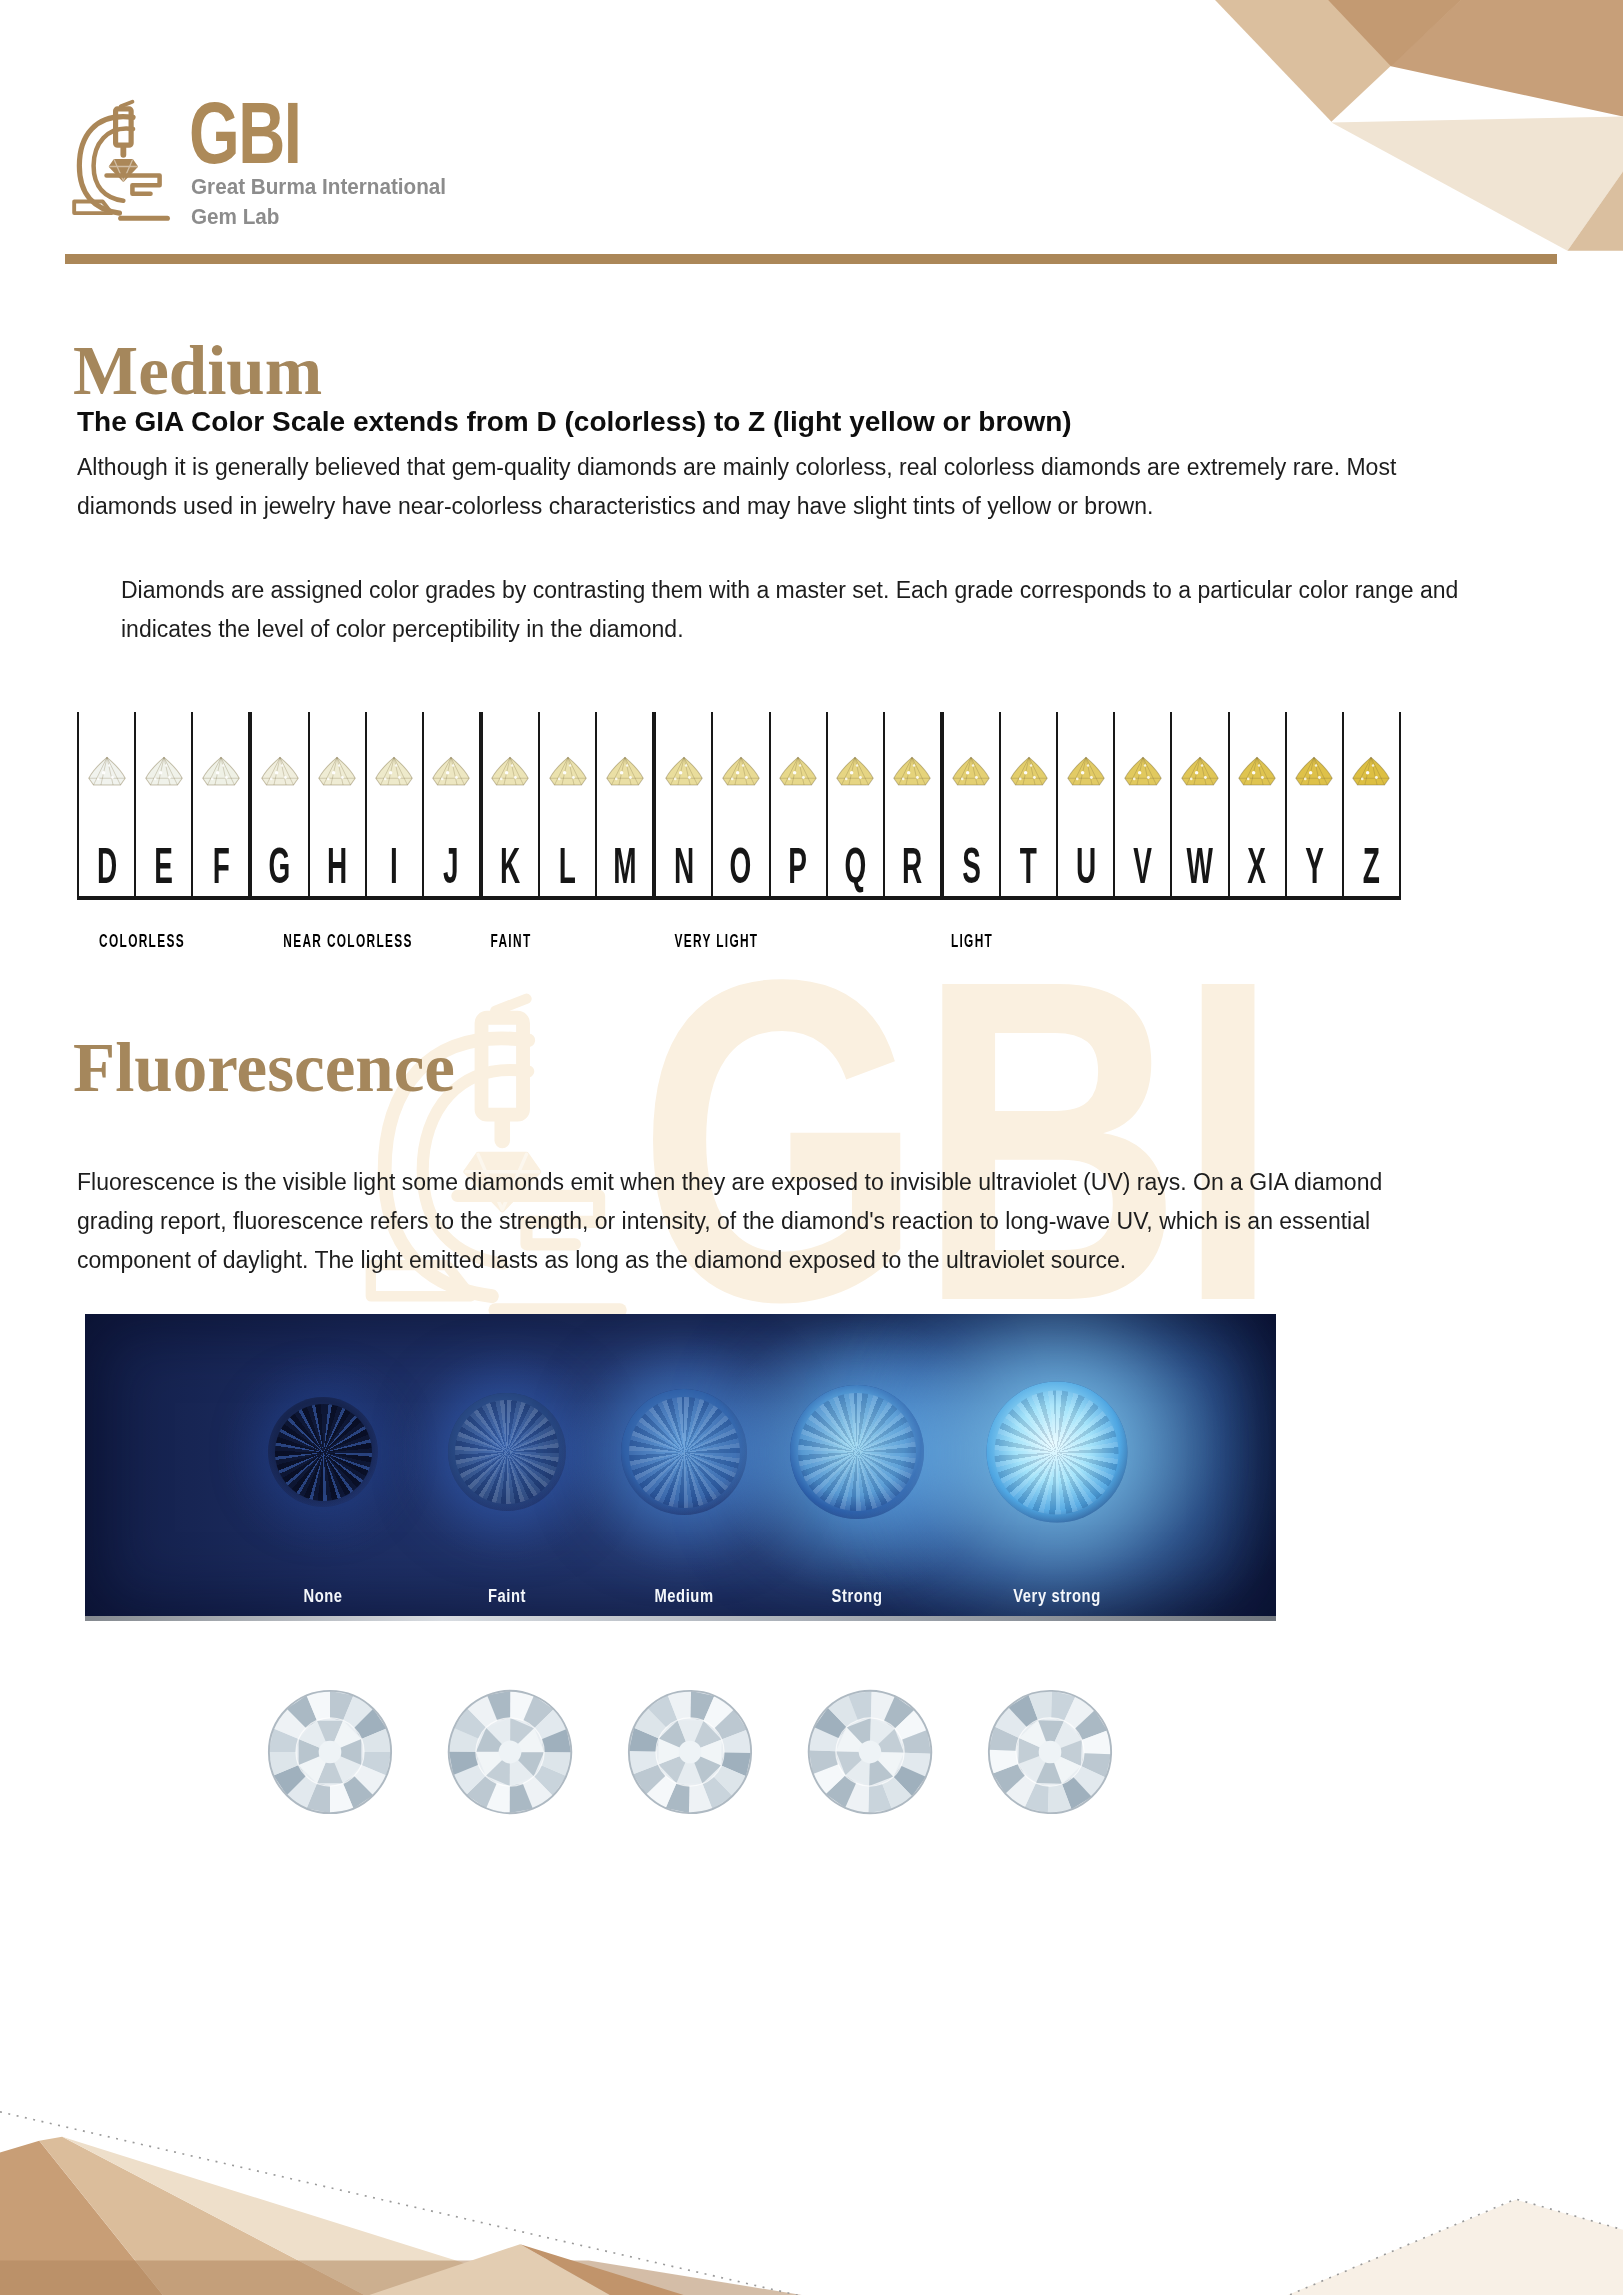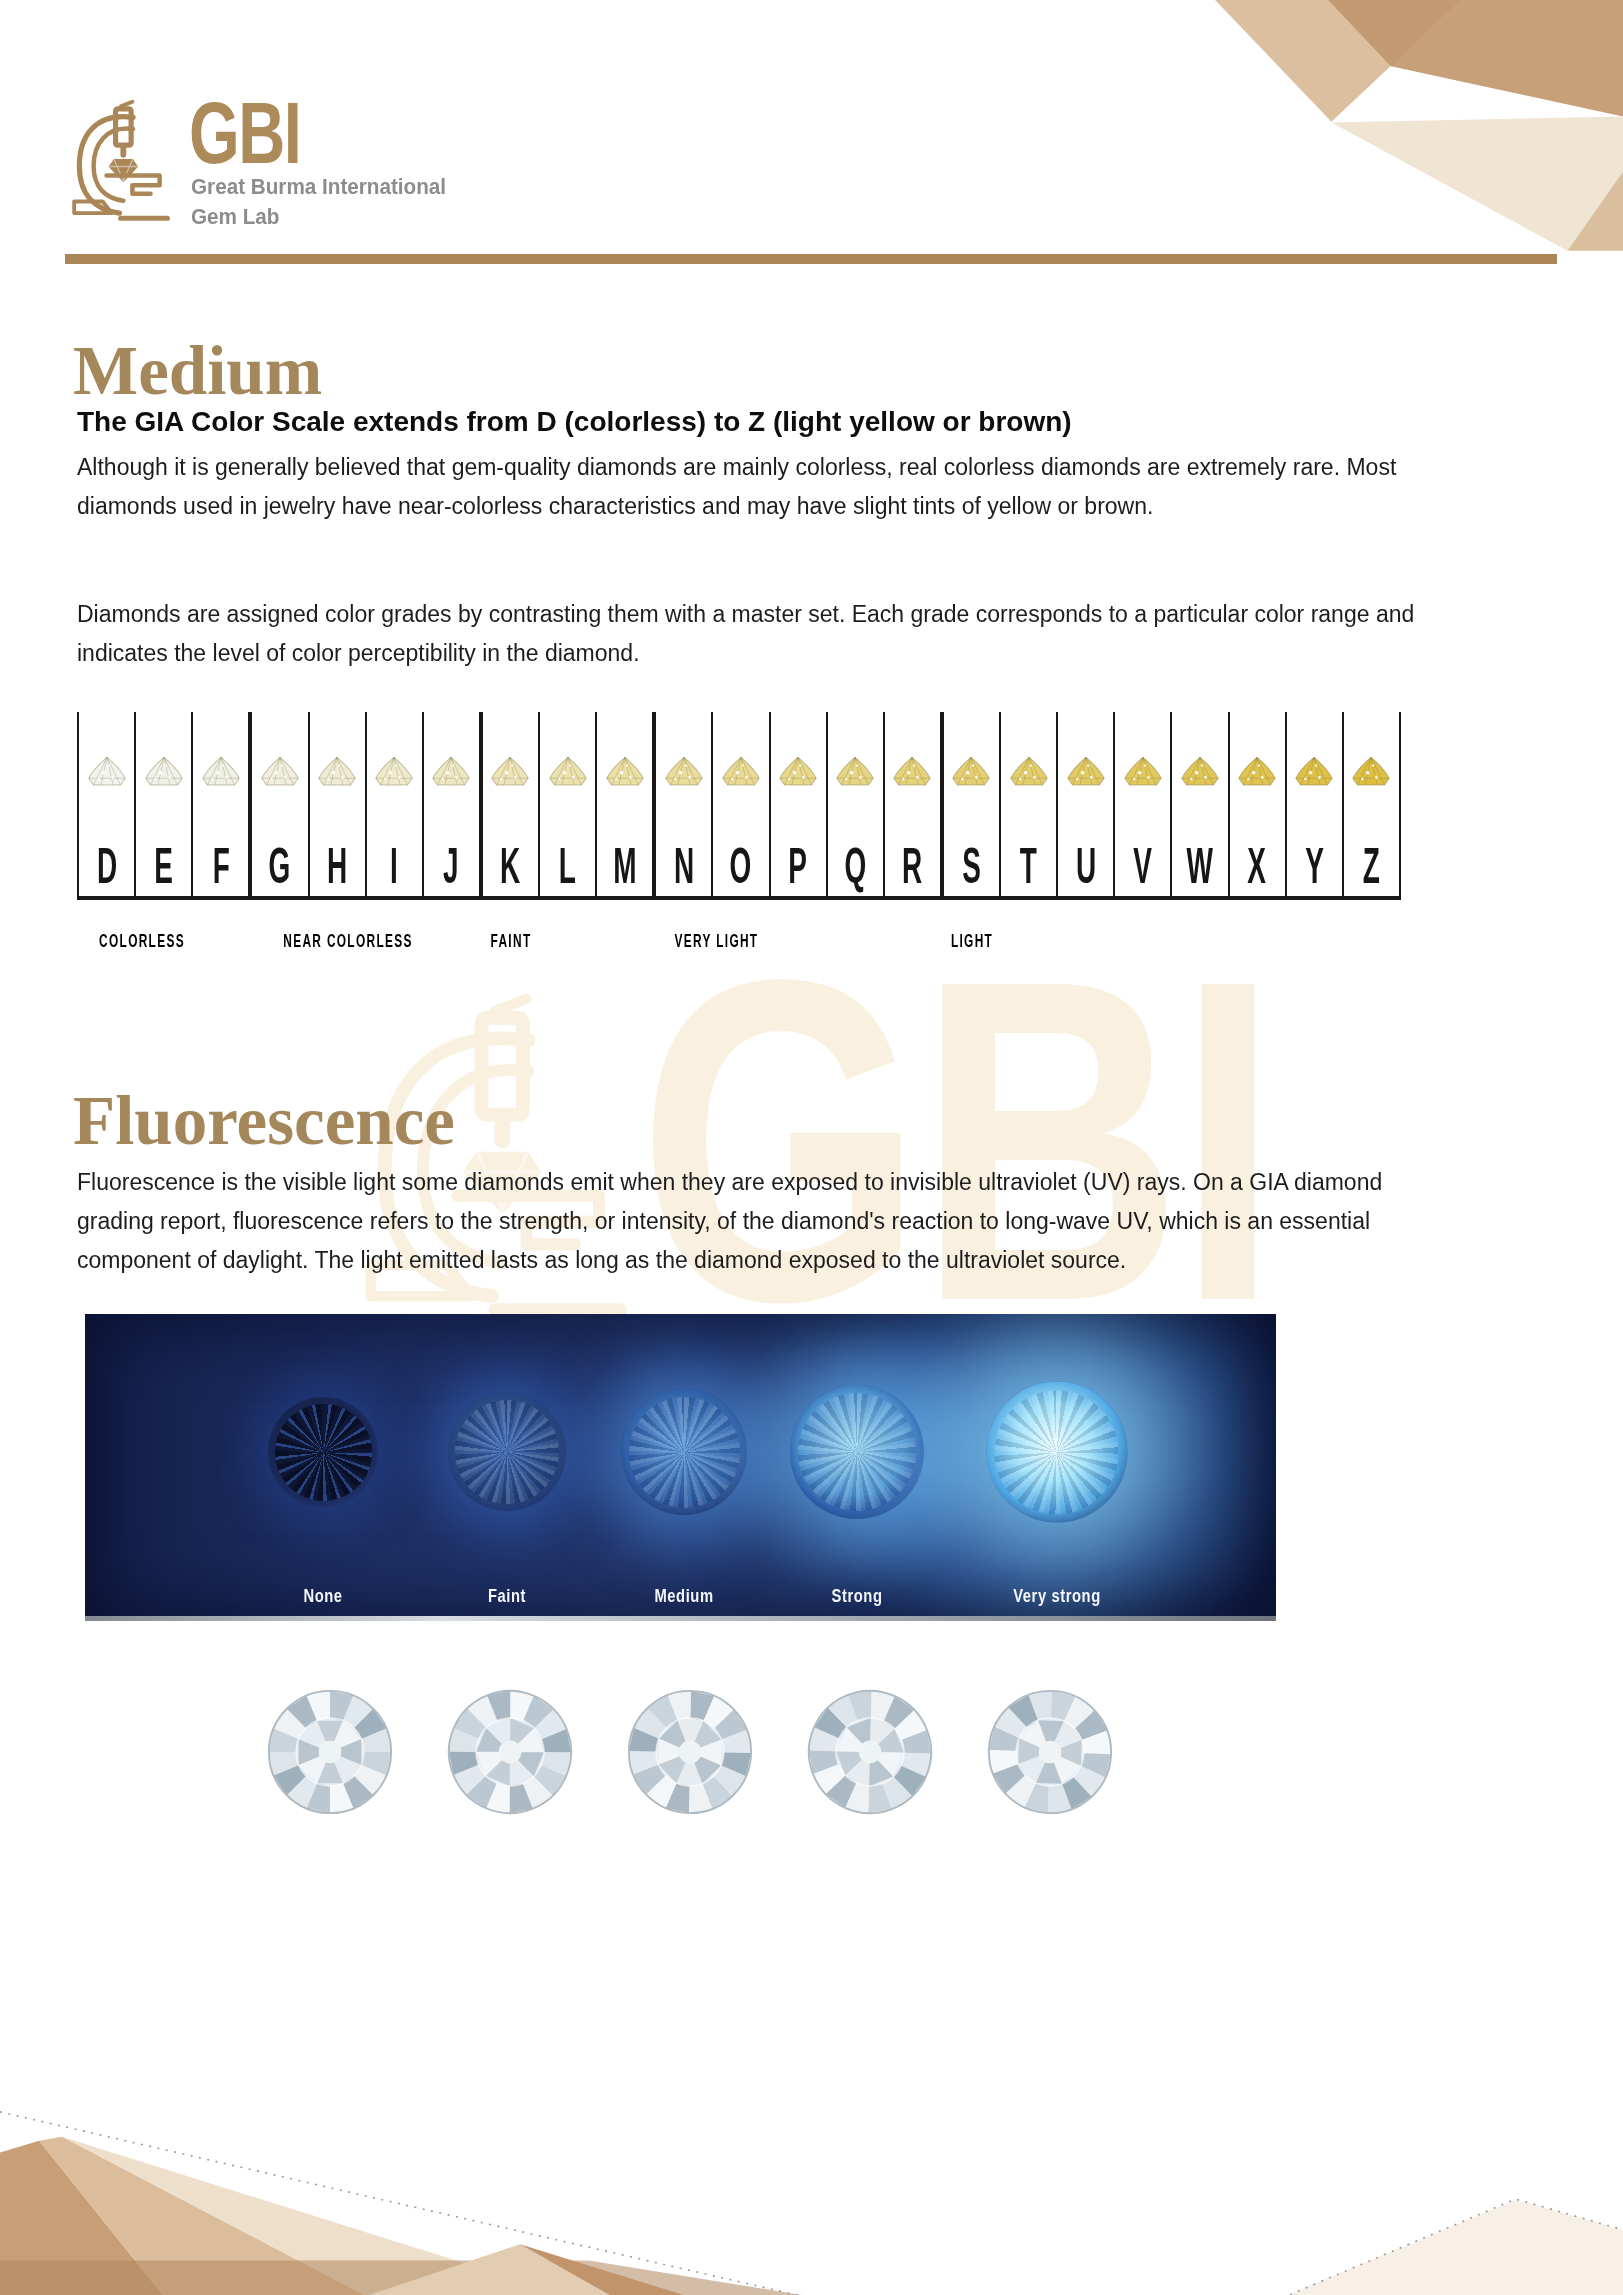--- a/index.html
+++ b/index.html
@@ -16,26 +16,26 @@
              transform:scaleX(.74);transform-origin:left top;letter-spacing:-2px;line-height:1;}
   .logo-line1{position:absolute;left:122px;top:90px;font-size:22px;font-weight:700;color:#8c8c8c;
               transform:scaleX(.94);transform-origin:left top;white-space:nowrap;}
   .logo-line2{position:absolute;left:122px;top:120px;font-size:22px;font-weight:700;color:#8c8c8c;
               transform:scaleX(.94);transform-origin:left top;white-space:nowrap;}
   .divider{position:absolute;left:65px;top:254px;width:1492px;height:9.8px;background:#ab8758;z-index:2;}
   
   .section-title{position:absolute;left:73px;font-family:"Liberation Serif",serif;font-weight:700;
                  font-size:69px;color:#a5875c;line-height:1;z-index:2;}
   #color-title{top:291px;}
-  #fluor-title{top:1039px;margin-top:48px;}
+  #fluor-title{top:986px;margin-top:48px;}
   .sub-heading{position:absolute;left:77px;top:383px;font-size:28px;font-weight:700;color:#0e0e0e;
                width:1439px;z-index:2;}
   .body-para{position:absolute;left:77px;width:1357px;font-size:23px;line-height:39px;color:#1d1d1d;z-index:2;}
   #para1{top:425px;}
-  #para2{top:572px;}
+  #para2{top:548px;margin-left:44px;}
   #fluor-para{top:1140px;}
   
   .scale-wrap{position:absolute;left:77px;top:712px;width:1324px;z-index:2;}
   .scale-row{display:flex;height:184px;border-bottom:4.6px solid #181818;}
   .scale-cell{flex:1 1 0;position:relative;border-left:2px solid #181818;background:#fff;}
   .scale-cell.group-start{border-left-width:4.6px;}
   .scale-cell:last-child{border-right:2px solid #181818;}
   .gem{position:absolute;top:44px;left:50%;transform:translateX(-50%);width:41px;height:31px;}
   .cell-letter{position:absolute;bottom:5.2px;left:0;right:0;text-align:center;}
   .cell-letter span{display:inline-block;font-size:50px;font-weight:700;color:#161616;

